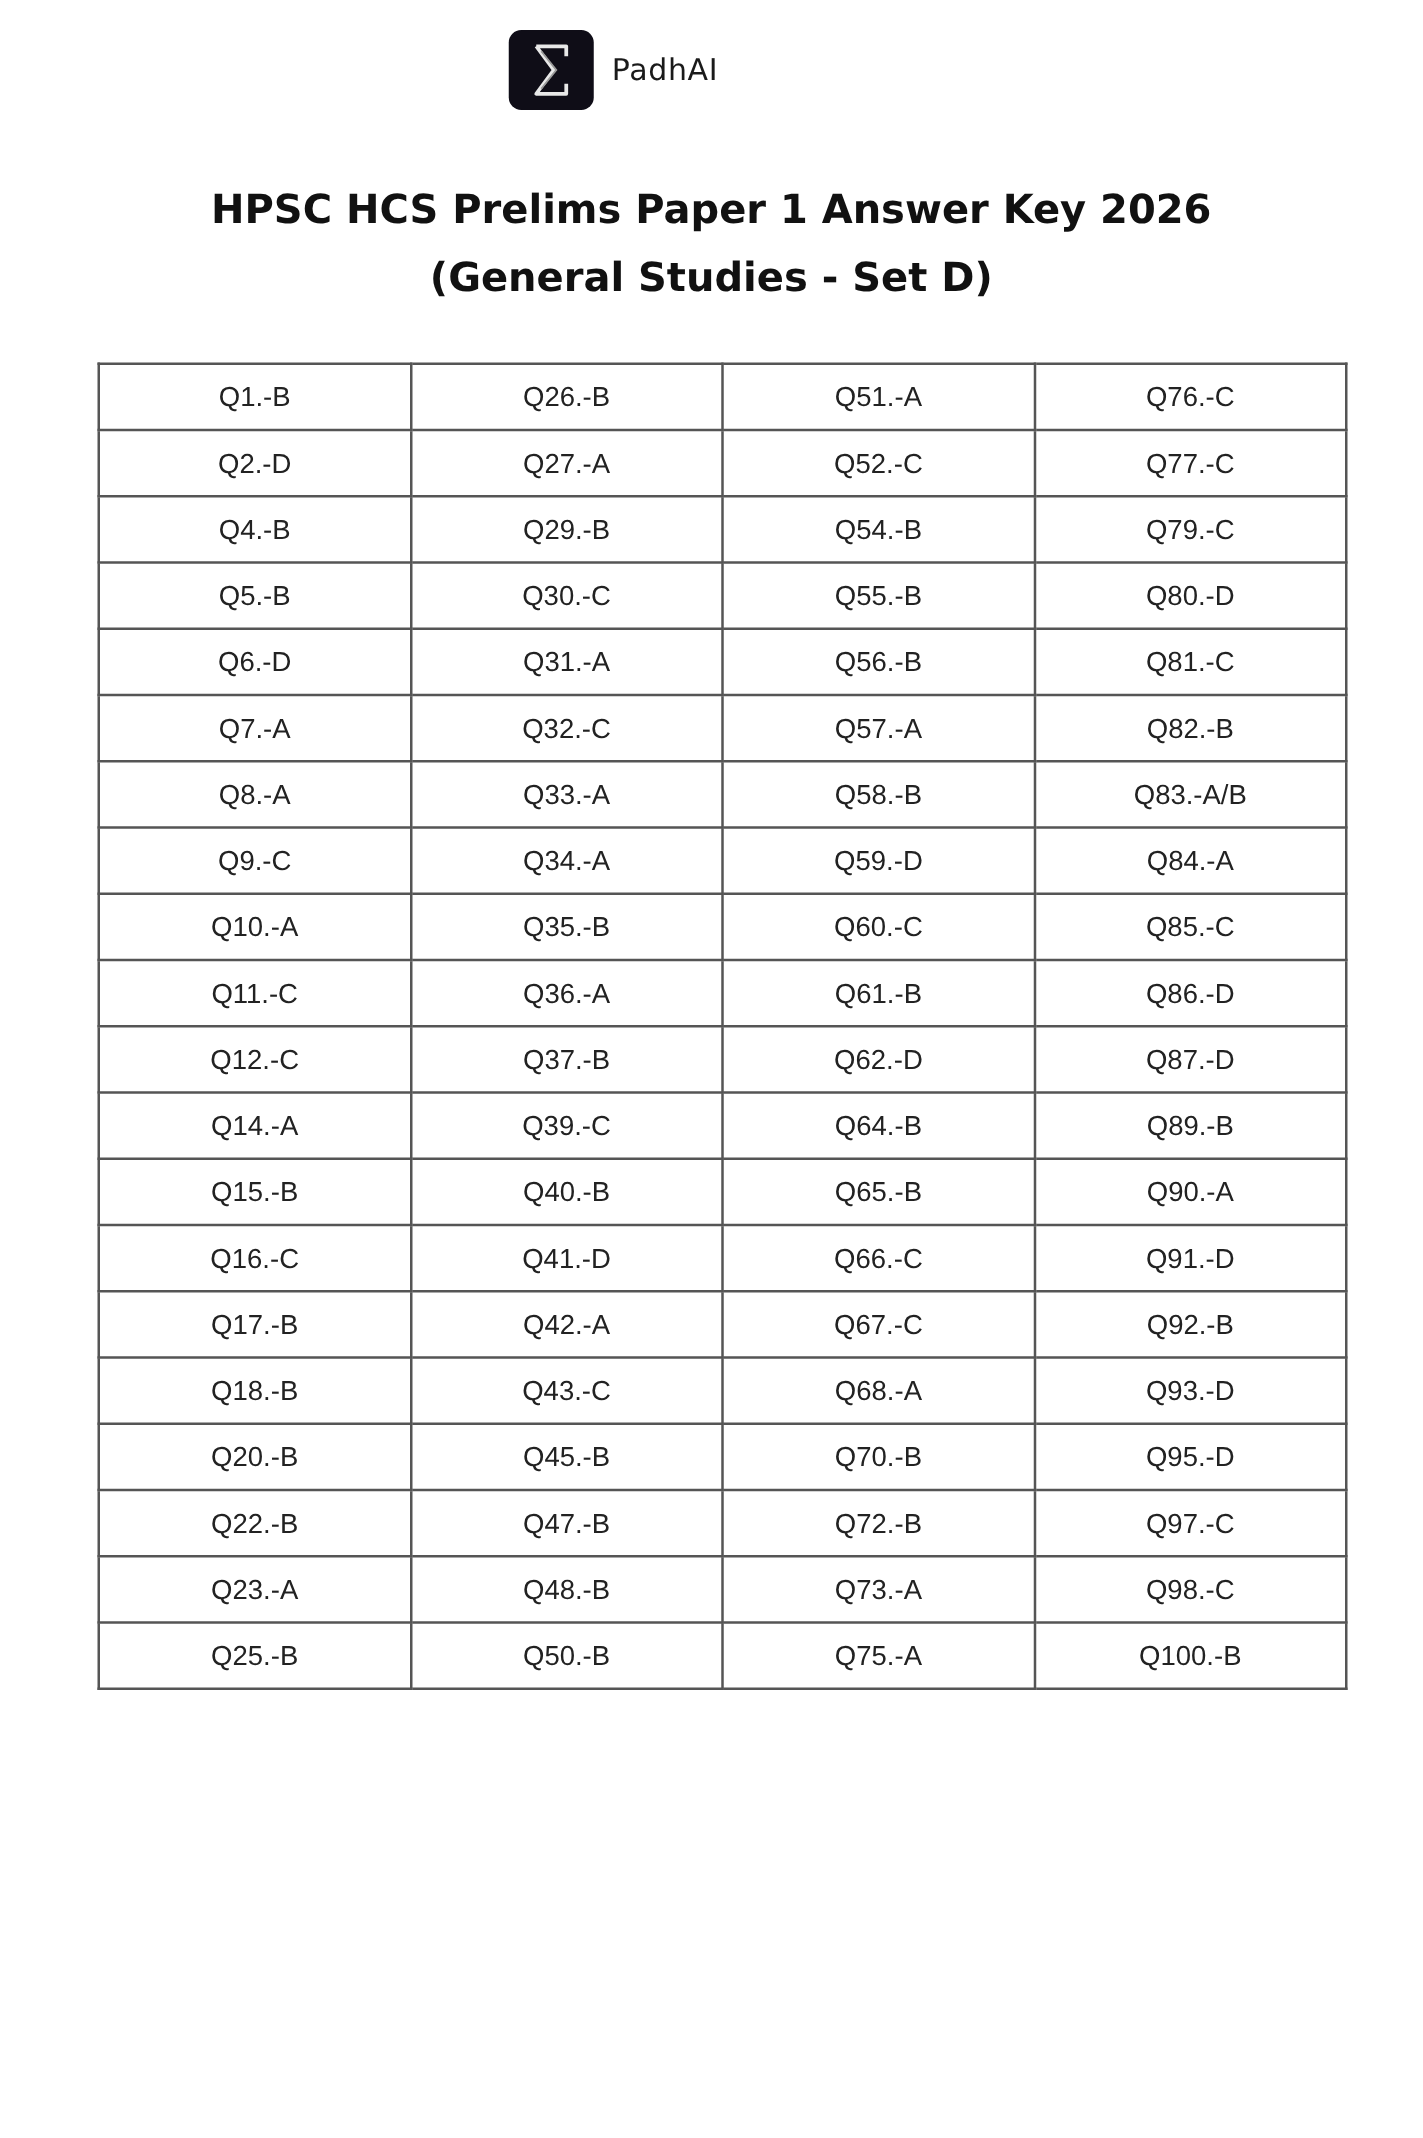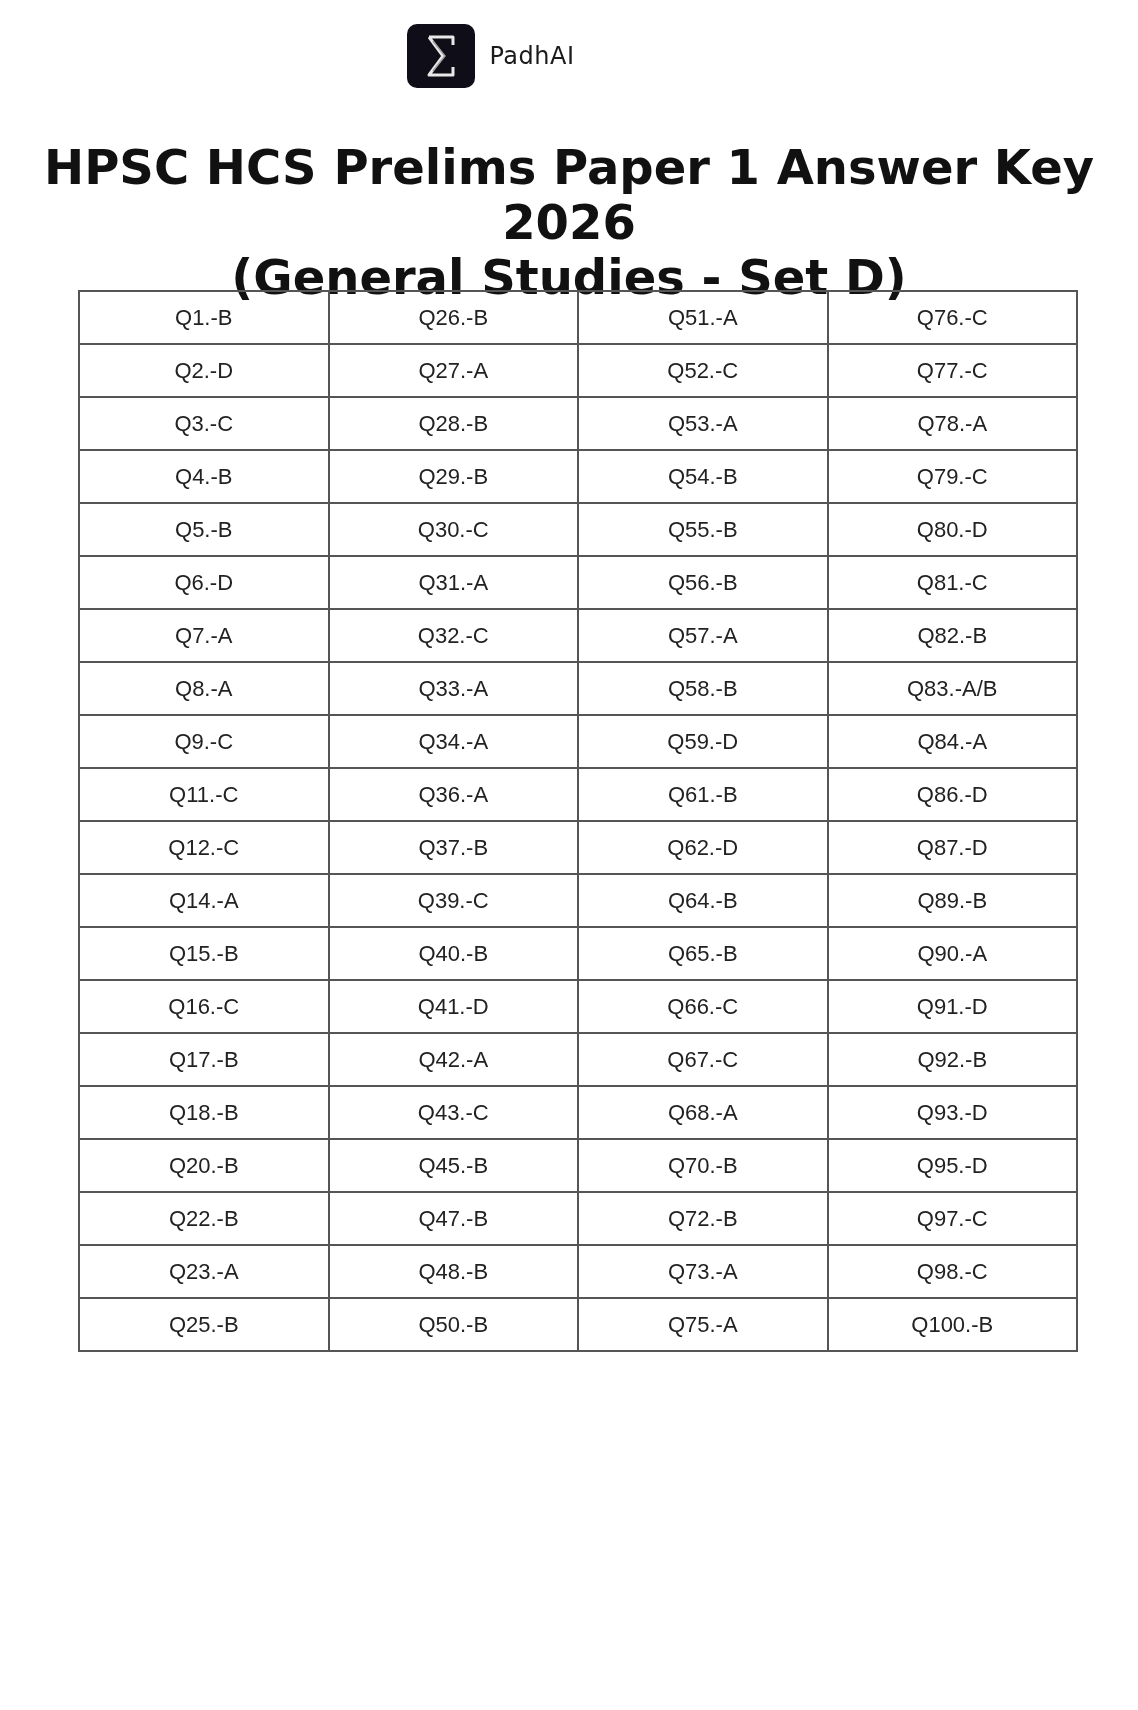--- a/index.html
+++ b/index.html
@@ -5,21 +5,21 @@
   html, body { margin: 0; padding: 0; background: #ffffff; }
   body { width: 1138px; height: 1710px; position: relative; overflow: hidden;
          font-family: "Liberation Sans", sans-serif; color: #111; }
   .brand { position: absolute; top: 24px; left: 0; width: 982px; display: flex;
            justify-content: center; align-items: center; gap: 14px; }
   .logo-box { width: 68px; height: 64px; background: #0f0d17; border-radius: 10px;
               display: flex; align-items: center; justify-content: center; }
   .brand-name { font-family: "DejaVu Sans", sans-serif; font-size: 24px; color: #1a1a1a;
                 letter-spacing: 0.5px; }
   .title { position: absolute; top: 140px; left: 0; width: 1138px; text-align: center;
-           font-family: "DejaVu Sans", sans-serif; font-weight: bold; font-size: 48px;
+           font-family: "DejaVu Sans", sans-serif; font-weight: bold; font-size: 32px;
            line-height: 55px; color: #111; margin: 0; }
   table.key { position: absolute; top: 290px; left: 78px; width: 1000px;
               border-collapse: collapse; table-layout: fixed; }
   table.key td { border: 2px solid #555; height: 51px; text-align: center;
                  font-family: "Liberation Sans", sans-serif; font-size: 22px; color: #222; padding: 0; }
 </style>
 </head>
 <body>
 
 <div class="brand">
@@ -45,26 +45,20 @@
         <td>Q51.-A</td>
         <td>Q76.-C</td>
       </tr>
       <tr>
         <td>Q2.-D</td>
         <td>Q27.-A</td>
         <td>Q52.-C</td>
         <td>Q77.-C</td>
       </tr>
       <tr>
-        <td>Q3.-C</td>
-        <td>Q28.-B</td>
-        <td>Q53.-A</td>
-        <td>Q78.-A</td>
-      </tr>
-      <tr>
         <td>Q4.-B</td>
         <td>Q29.-B</td>
         <td>Q54.-B</td>
         <td>Q79.-C</td>
       </tr>
       <tr>
         <td>Q5.-B</td>
         <td>Q30.-C</td>
         <td>Q55.-B</td>
         <td>Q80.-D</td>
@@ -85,20 +79,26 @@
         <td>Q8.-A</td>
         <td>Q33.-A</td>
         <td>Q58.-B</td>
         <td>Q83.-A/B</td>
       </tr>
       <tr>
         <td>Q9.-C</td>
         <td>Q34.-A</td>
         <td>Q59.-D</td>
         <td>Q84.-A</td>
+      </tr>
+      <tr>
+        <td>Q10.-A</td>
+        <td>Q35.-B</td>
+        <td>Q60.-C</td>
+        <td>Q85.-C</td>
       </tr>
       <tr>
         <td>Q11.-C</td>
         <td>Q36.-A</td>
         <td>Q61.-B</td>
         <td>Q86.-D</td>
       </tr>
       <tr>
         <td>Q12.-C</td>
         <td>Q37.-B</td>

